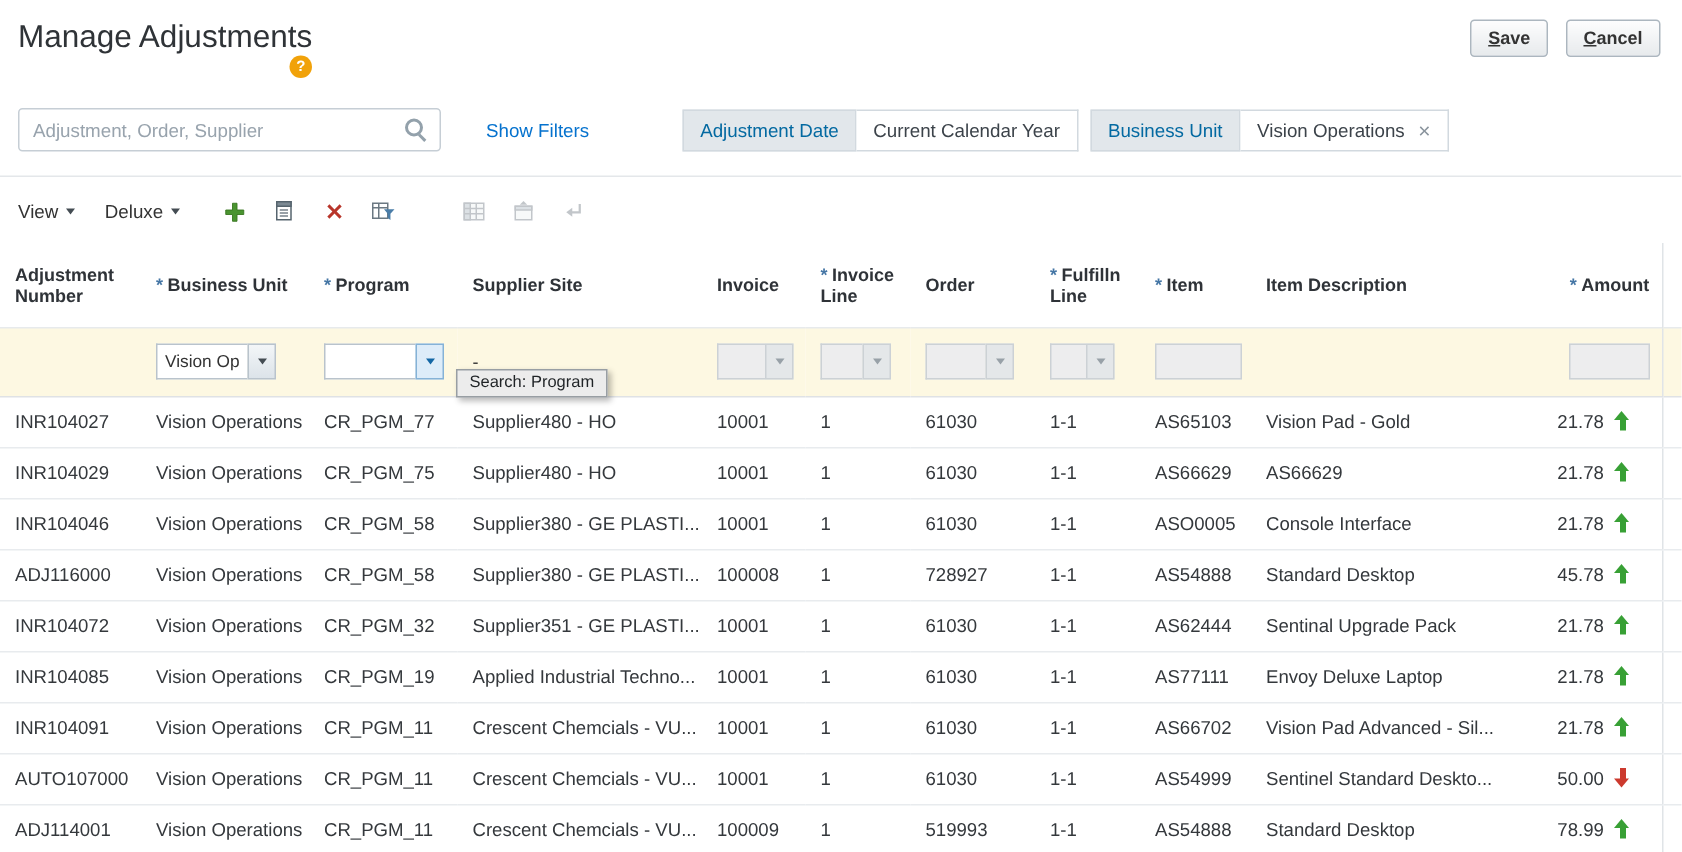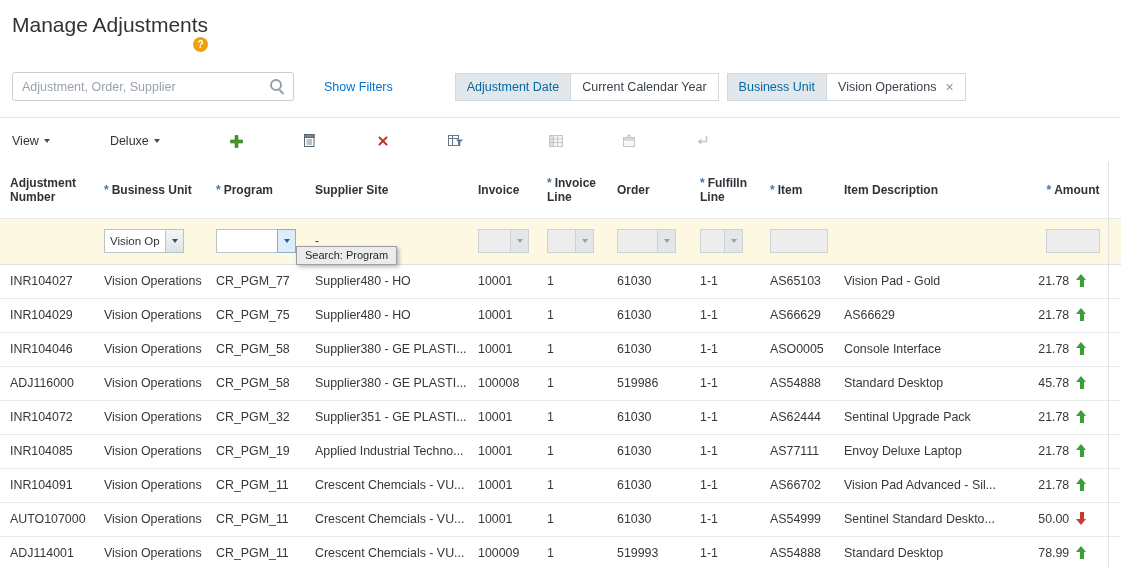--- a/index.html
+++ b/index.html
@@ -38,21 +38,21 @@
   .search-icon::before { content: ""; position: absolute; left: 0; top: 0; width: 8px; height: 8px; border: 2px solid #93a1ab; border-radius: 50%; }
   .search-icon::after { content: ""; position: absolute; left: 10px; top: 10px; width: 6px; height: 2px; background: #93a1ab; transform: rotate(45deg); transform-origin: 0 0; }
   .show-filters { color: #0572ce; font-size: 12.5px; margin-left: 30px; cursor: pointer; text-decoration: none; }
   .tokens { display: flex; align-items: center; margin-left: 62px; gap: 8px; }
   .token { display: flex; align-items: stretch; }
   .tok-label { background: #e2e7eb; border: 1px solid #d2d9df; padding: 6px 11px; font-size: 12.5px; color: #0369a1; cursor: pointer; }
   .tok-value { background: #fff; border: 1px solid #d2d9df; border-left: none; padding: 6px 11px; font-size: 12.5px; color: #3c434a; display: flex; align-items: center; gap: 9px; cursor: pointer; }
   .tok-close { color: #8a949d; font-size: 14px; line-height: 12px; cursor: pointer; }
 
   
-  .toolbar { display: flex; align-items: center; padding: 14px 12px 12px; gap: 40px; }
+  .toolbar { display: flex; align-items: center; padding: 14px 12px 12px; }
   .menu { font-size: 12.5px; color: #333; display: flex; align-items: center; gap: 5px; margin-right: 20px; cursor: pointer; }
   .tri { width: 0; height: 0; border-left: 3.5px solid transparent; border-right: 3.5px solid transparent; border-top: 4.5px solid #444c53; display: inline-block; }
   .tbi { width: 18px; height: 18px; margin-left: 15px; display: flex; align-items: center; justify-content: center; cursor: pointer; }
   .tbi.first { margin-left: 8px; }
   .tbi.gap { margin-left: 42px; }
   .tbi.disabled { opacity: .42; cursor: default; }
 
   
   table.grid { border-collapse: collapse; table-layout: fixed; width: 1138px; }
   tr.hdr th {
@@ -95,32 +95,36 @@
   td.cutcol, th.cutcol { border-left: 1px solid #e0e4e7; }
 
   .amt-arrow { display: inline-block; position: relative; width: 11px; height: 13px; margin-left: 7px; vertical-align: -2px; }
   .amt-arrow.up::before { content: ""; position: absolute; top: 0; left: 0; border-left: 5.5px solid transparent; border-right: 5.5px solid transparent; border-bottom: 6px solid #38a035; }
   .amt-arrow.up::after { content: ""; position: absolute; top: 5px; left: 3.5px; width: 4px; height: 8px; background: #38a035; }
   .amt-arrow.down::before { content: ""; position: absolute; bottom: 0; left: 0; border-left: 5.5px solid transparent; border-right: 5.5px solid transparent; border-top: 6px solid #cc3a2e; }
   .amt-arrow.down::after { content: ""; position: absolute; top: 0; left: 3.5px; width: 4px; height: 8px; background: #cc3a2e; }
 
   
   .tooltip {
-    position: absolute; left: 296px; top: 246px; z-index: 5; white-space: nowrap;
+    position: absolute; left: 304px; top: 246px; z-index: 5; white-space: nowrap;
     background: #ececec; border: 1px solid #989ea3; color: #1f2326;
     font-size: 11px; padding: 2px 8px 3px; box-shadow: 2px 2px 4px rgba(0,0,0,.28);
   }
 </style>
 </head>
 <body>
 
 <div class="topbar">
   <div class="title-wrap">
     <h1>Manage Adjustments</h1>
     <span class="help-badge">?</span>
+  </div>
+  <div>
+    <button class="btn"><span class="lbl">Save</span></button>
+    <button class="btn"><span class="lbl">Cancel</span></button>
   </div>
 </div>
 
 <div class="searchbar">
   <div class="search-box">
     <input placeholder="Adjustment, Order, Supplier" style="">
     <span class="search-icon"></span>
   </div>
   <a class="show-filters">Show Filters</a>
   <div class="tokens">
@@ -327,21 +331,21 @@
         <td class="right"><span>21.78</span><span class="amt-arrow up"></span></td>
         <td class="cutcol"></td>
       </tr>
       <tr>
         <td>ADJ116000</td>
         <td>Vision Operations</td>
         <td>CR_PGM_58</td>
         <td>Supplier380 - GE PLASTI...</td>
         <td>100008</td>
         <td>1</td>
-        <td>519986</td>
+        <td>728927</td>
         <td>1-1</td>
         <td>AS54888</td>
         <td>Standard Desktop</td>
         <td class="right"><span>45.78</span><span class="amt-arrow up"></span></td>
         <td class="cutcol"></td>
       </tr>
       <tr>
         <td>INR104072</td>
         <td>Vision Operations</td>
         <td>CR_PGM_32</td>

